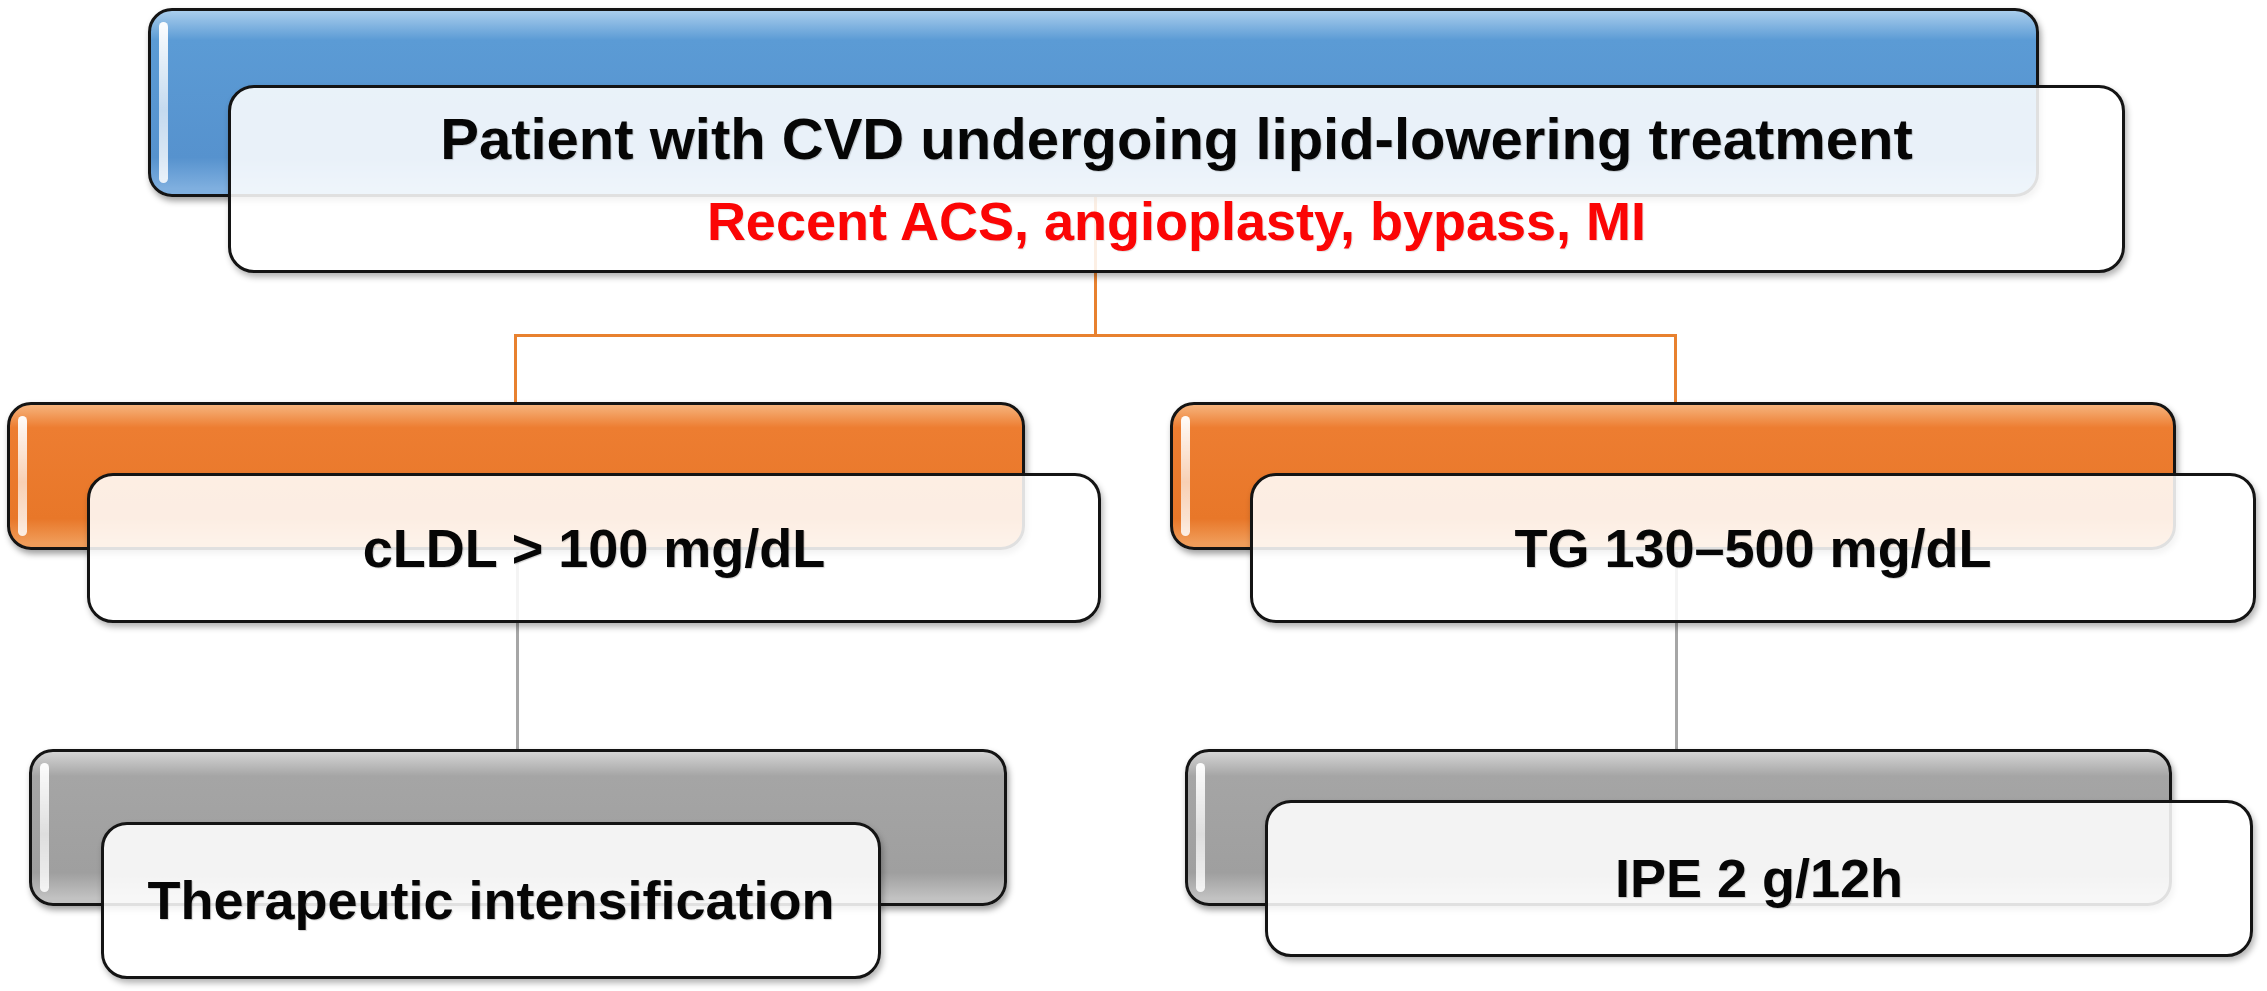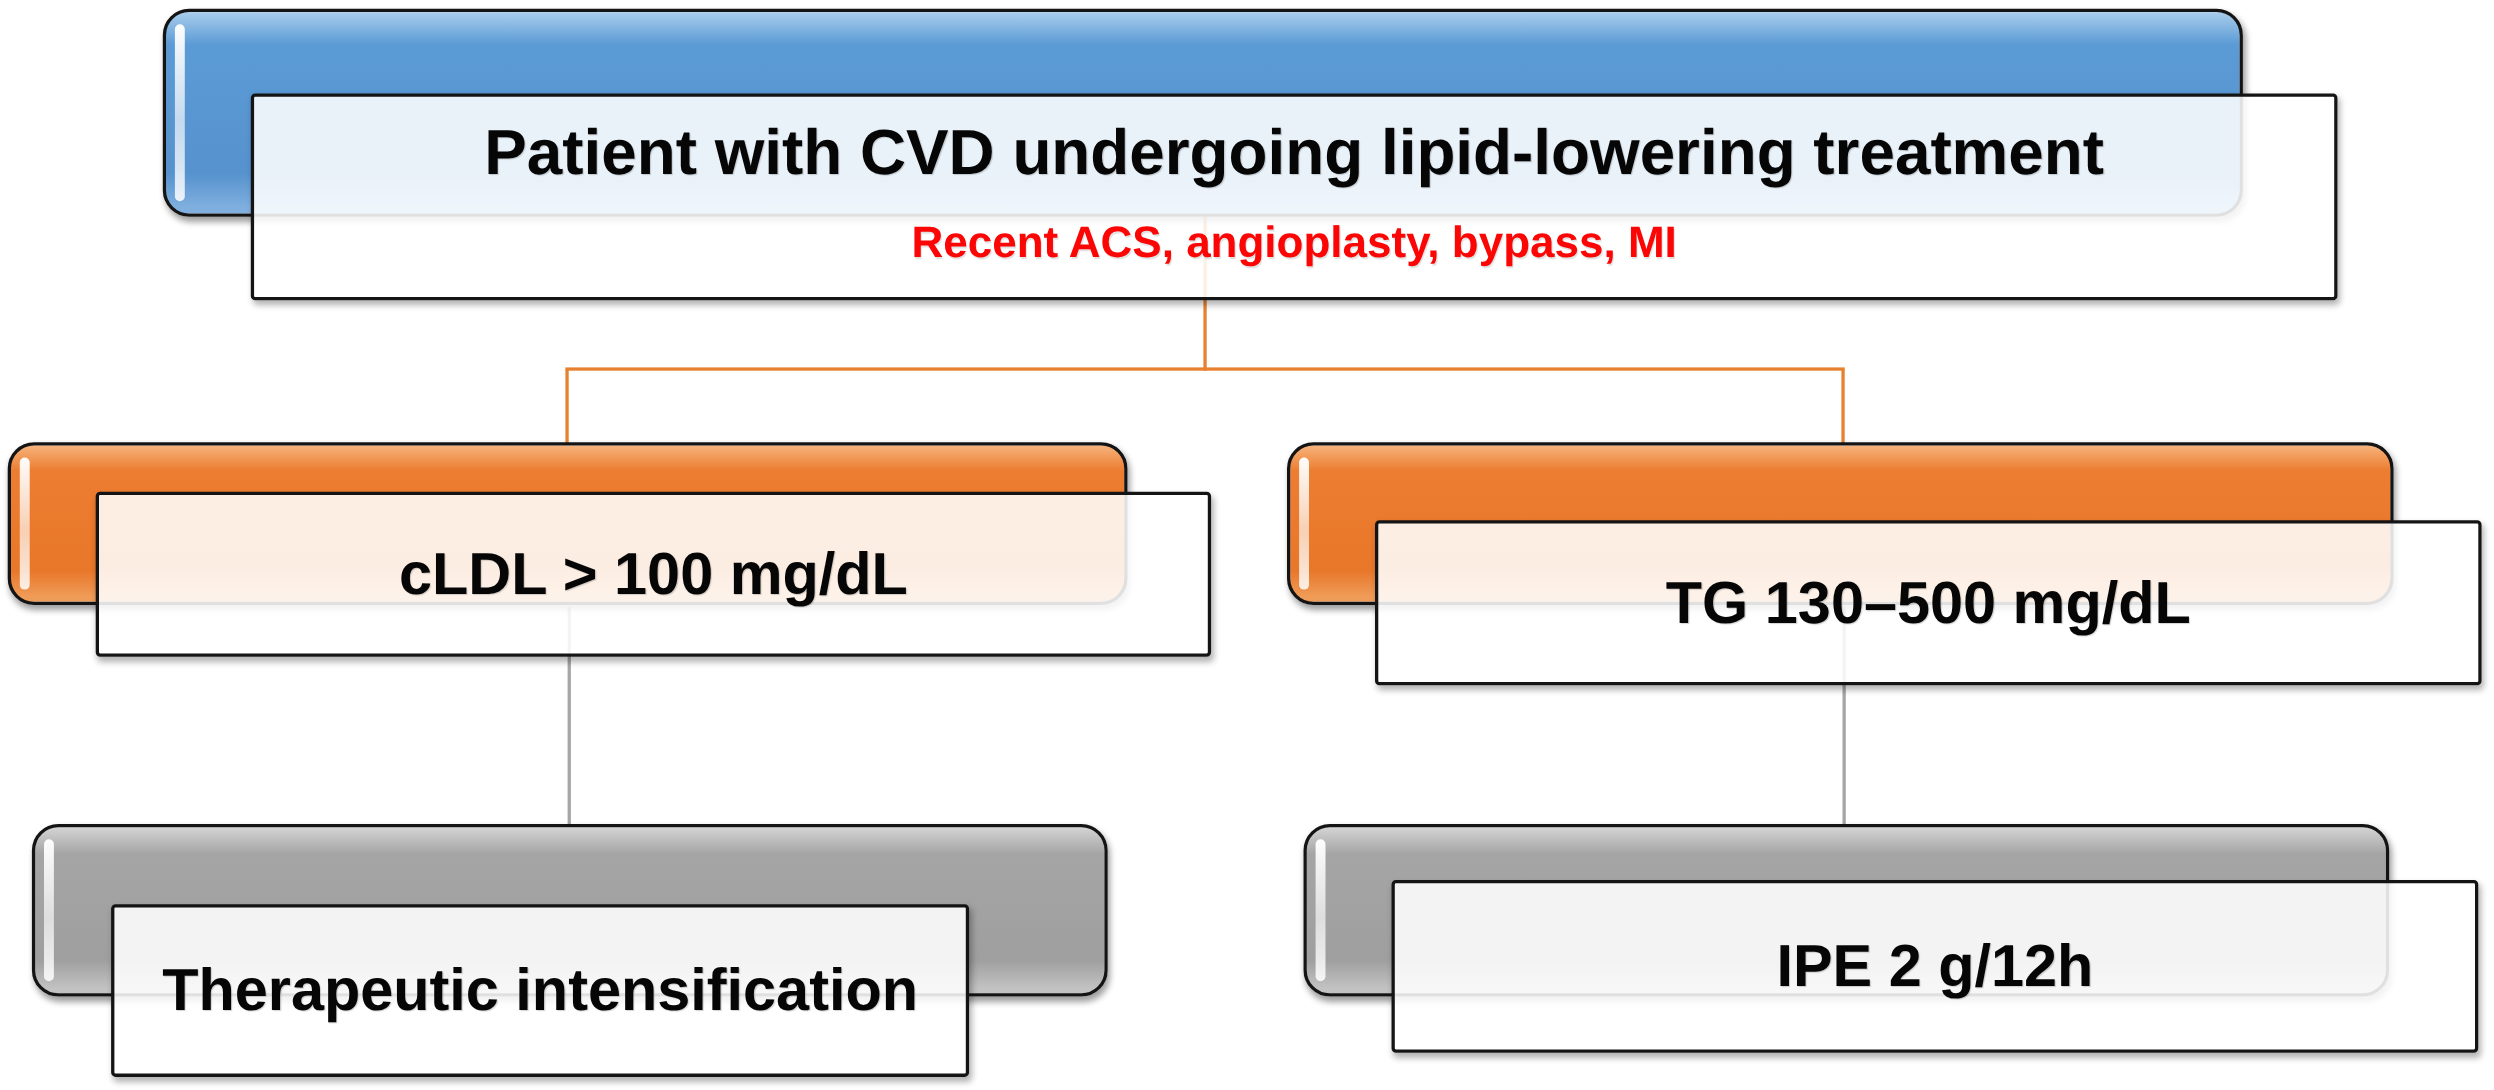--- a/index.html
+++ b/index.html
@@ -54,40 +54,40 @@
   #cond-left-back  { left:7px;    top:402px; width:1018px; height:148px; }
   #cond-right-back { left:1170px; top:402px; width:1006px; height:148px; }
   #act-left-back   { left:29px;   top:749px; width:978px;  height:157px; }
   #act-right-back  { left:1185px; top:749px; width:987px;  height:157px; }
 
   
   .panel {
     position:absolute; z-index:3;
     background:var(--panel-white);
     border:3px solid var(--border-ink);
-    border-radius:4px;
+    border-radius:26px;
     box-sizing:border-box;
     box-shadow:2px 4px 6px rgba(0,0,0,0.30);
     display:flex; flex-direction:column;
     align-items:center; justify-content:center;
     text-align:center;
   }
   #root-panel       { left:228px;  top:85px;  width:1897px; height:188px; }
-  #cond-left-panel  { left:87px;   top:447px; width:1014px; height:150px; }
+  #cond-left-panel  { left:87px;   top:473px; width:1014px; height:150px; }
   #cond-right-panel { left:1250px; top:473px; width:1006px; height:150px; }
   #act-left-panel   { left:101px;  top:822px; width:780px;  height:157px; }
   #act-right-panel  { left:1265px; top:800px; width:988px;  height:157px; }
 
   .node-title {
     font-weight:700; font-size:58px; line-height:84px;
     color:#060606; text-shadow:1px 1px 1px rgba(0,0,0,0.18);
     white-space:nowrap;
   }
   .node-subtitle {
-    font-weight:700; font-size:40px; line-height:80px;
+    font-weight:700; font-size:54px; line-height:80px;
     color:var(--subtitle-red); text-shadow:1px 1px 1px rgba(0,0,0,0.12);
     white-space:nowrap;
   }
   .node-label {
     font-weight:700; font-size:54px; line-height:1.2;
     color:#060606; text-shadow:1px 1px 1px rgba(0,0,0,0.18);
     white-space:nowrap;
   }
 </style>
 </head>

